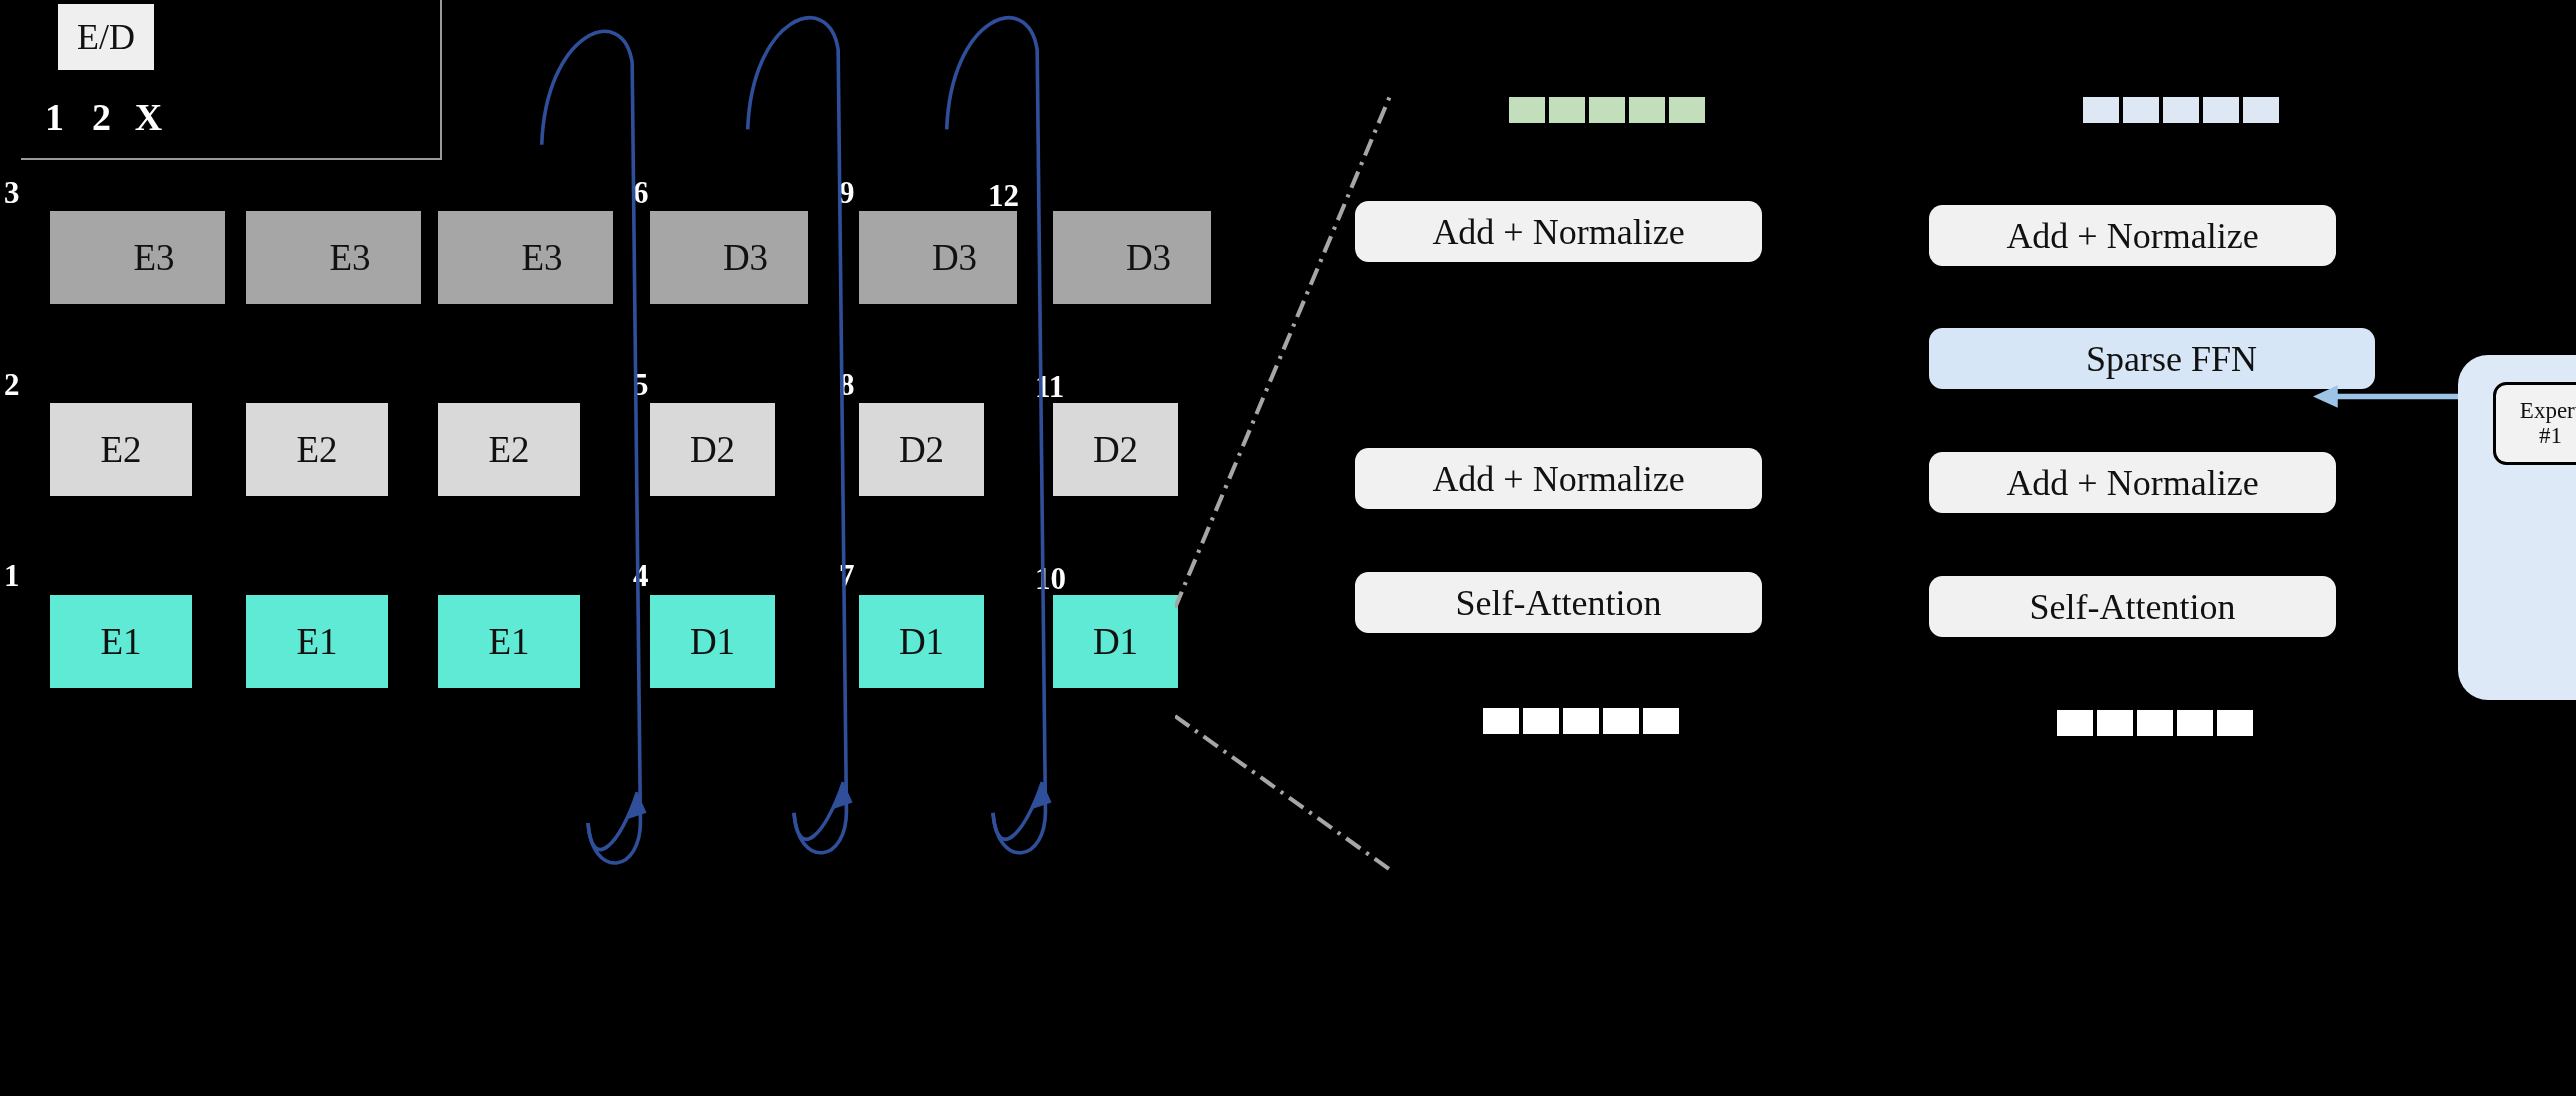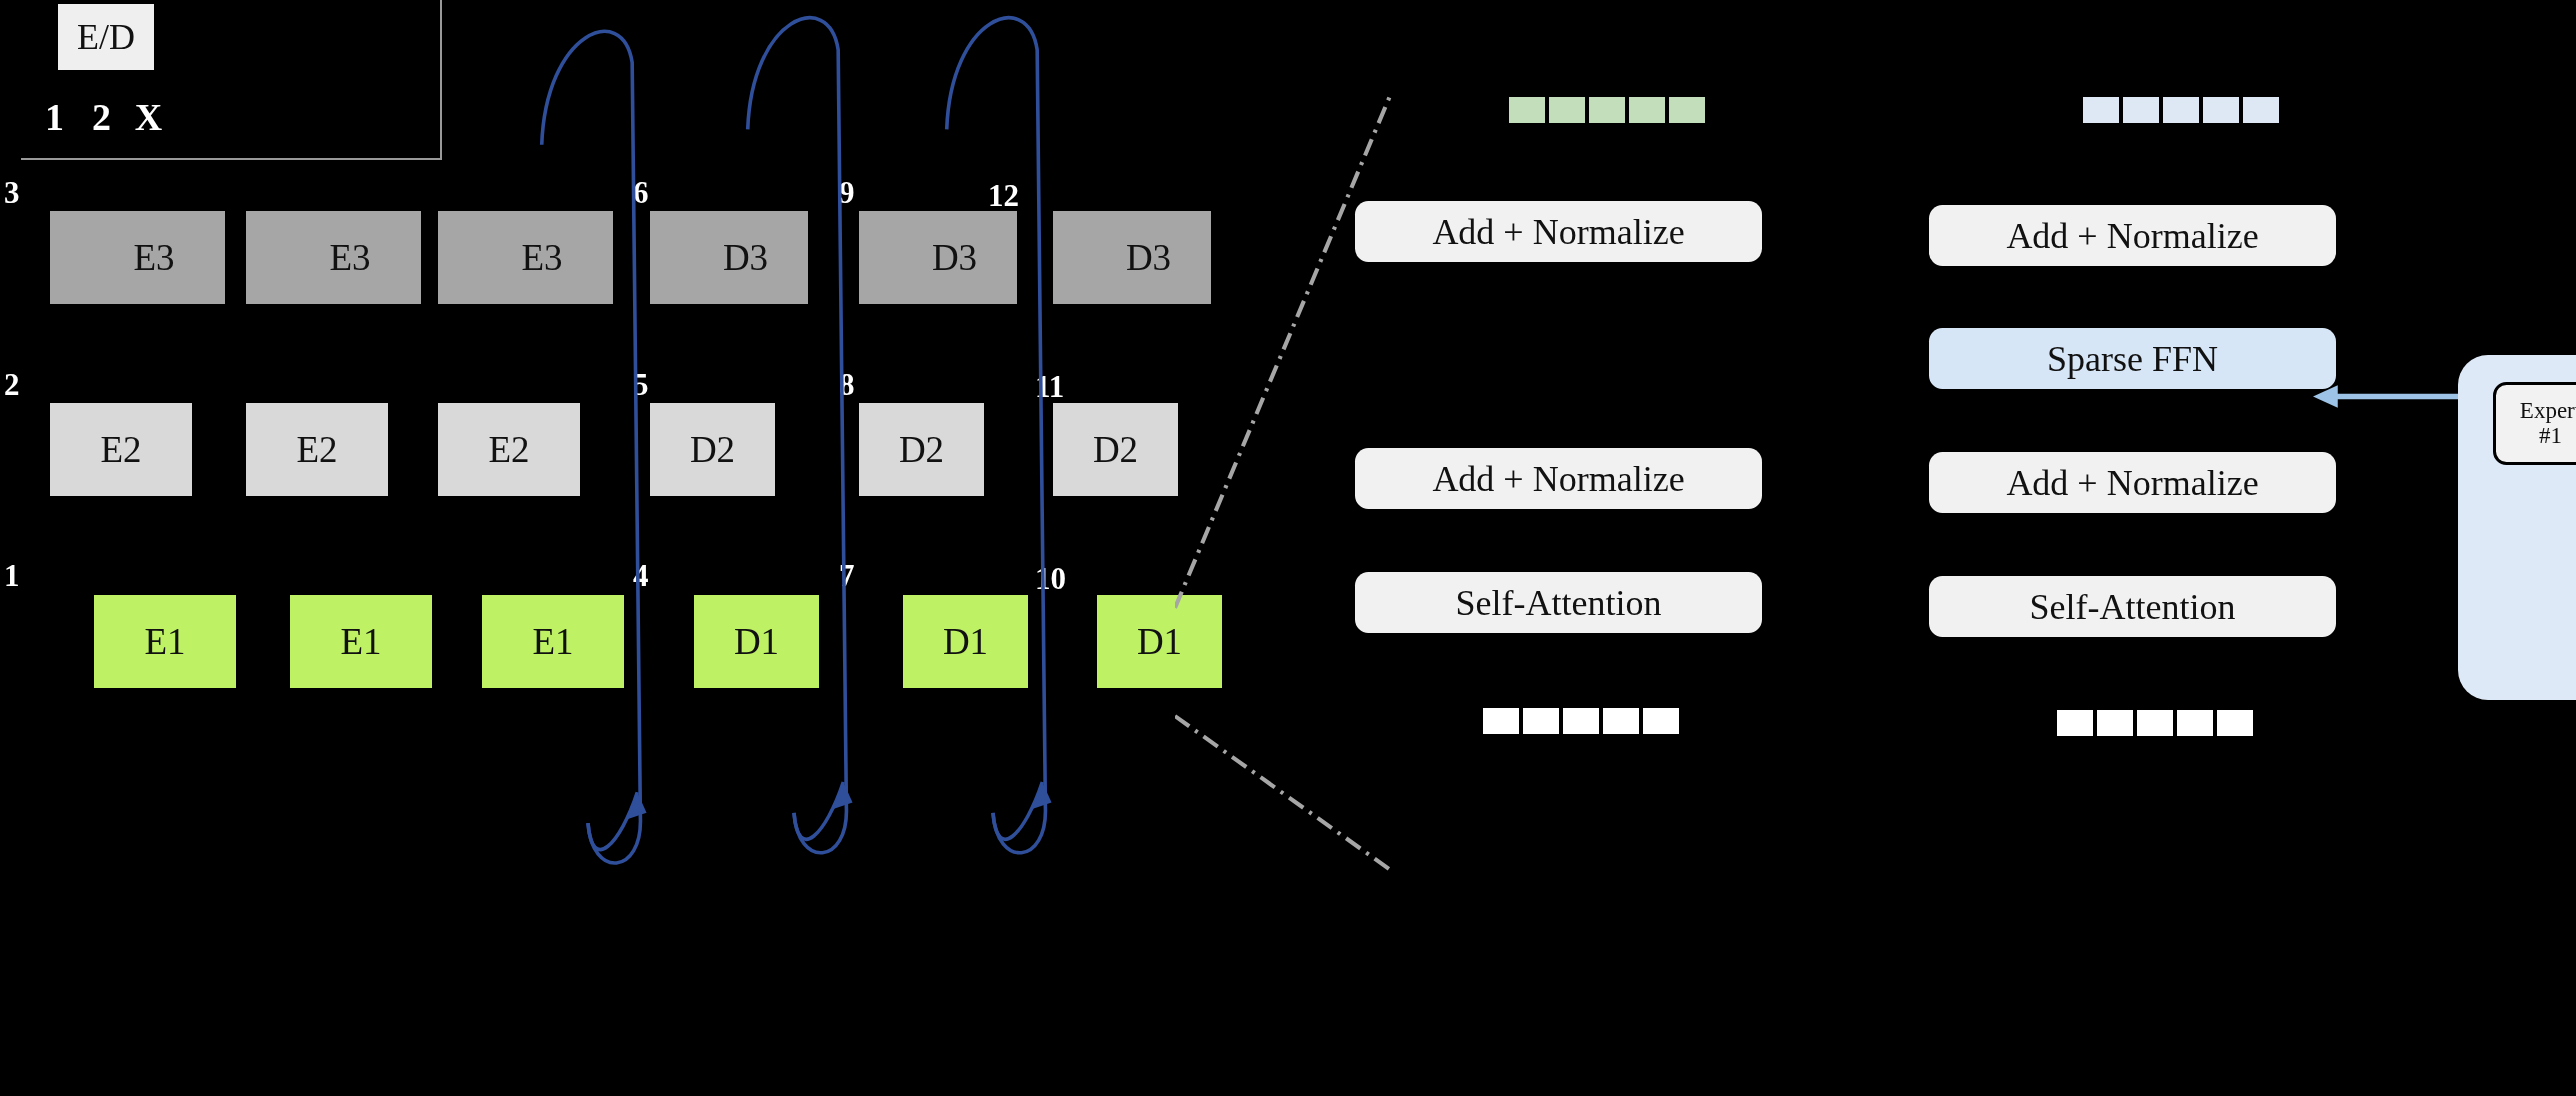--- a/index.html
+++ b/index.html
@@ -16,21 +16,21 @@
             display:flex;align-items:center;gap:0px;font-weight:bold;font-size:38px;color:#fff;}
   #axis-row span{display:inline-block;}
   .ax-1{width:47px;text-align:center;}
   .ax-2{width:47px;text-align:center;}
   .ax-x{width:47px;text-align:center;}
 
   
   .col-label{position:absolute;font-weight:bold;font-size:31px;color:#fff;}
   .blk{position:absolute;width:142px;height:93px;display:flex;align-items:center;
        justify-content:center;color:#111;font-size:37px;}
-  .lvl1{background:#bef264;margin-left:44px;}
+  .lvl1{background:#5eead4;}
   .lvl2{background:#d9d9d9;}
   .lvl3{background:#a6a6a6;padding-left:33px;}
   .blk.dec{width:125px;}
 
   
   .loop{position:absolute;top:0;width:185px;height:896px;pointer-events:none;}
 
   
   #zoom-lines{position:absolute;left:1175px;top:77px;width:268px;height:804px;pointer-events:none;}
 
@@ -156,21 +156,21 @@
 
   <div class="stack" style="left:1929px;">
     <div class="tok-row" style="left:154px;top:19.6px;">
       <div class="tok blue"></div>
       <div class="tok blue"></div>
       <div class="tok blue"></div>
       <div class="tok blue"></div>
       <div class="tok blue"></div>
     </div>
     <div class="pill" style="top:128px;">Add + Normalize</div>
-    <div class="pill accent" style="top:251px;">Sparse FFN</div>
+    <div class="pill accent" style="top:251px;padding-left:39px;">Sparse FFN</div>
     <div class="pill" style="top:375px;">Add + Normalize</div>
     <div class="pill" style="top:499px;">Self-Attention</div>
     <div class="tok-row" style="left:128px;top:633px;">
       <div class="tok white"></div>
       <div class="tok white"></div>
       <div class="tok white"></div>
       <div class="tok white"></div>
       <div class="tok white"></div>
     </div>
   </div>

